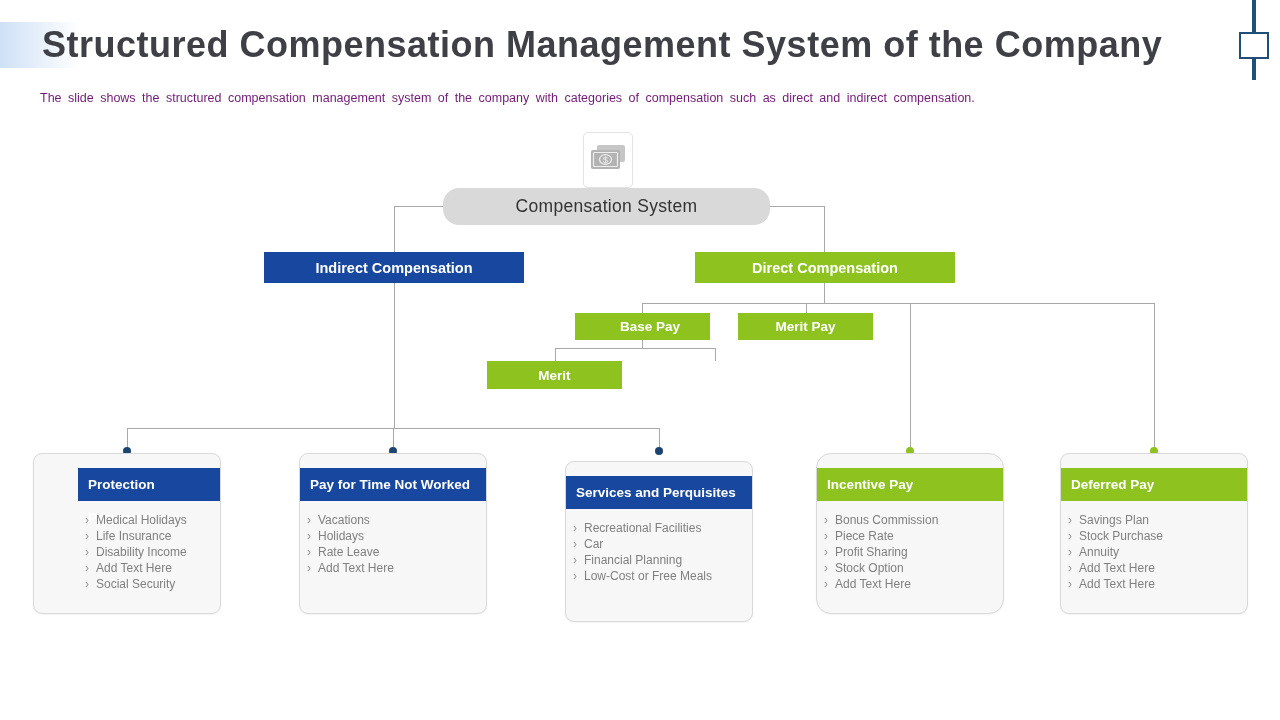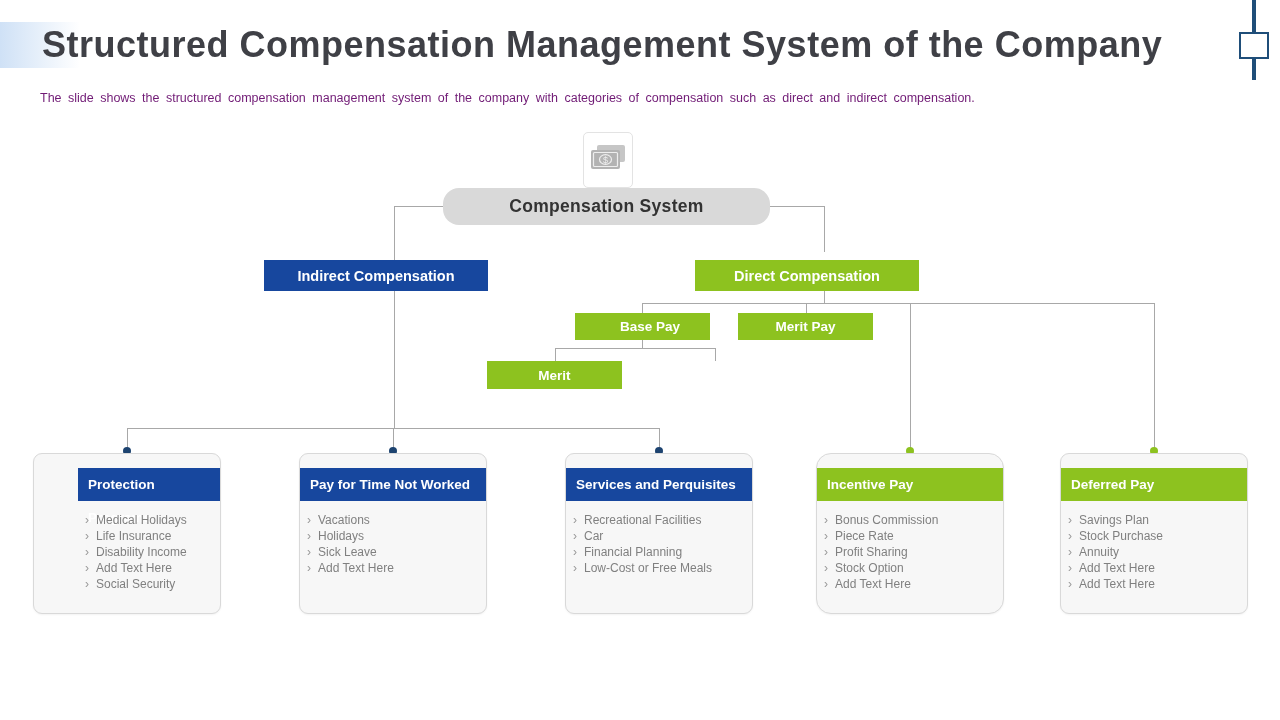--- a/index.html
+++ b/index.html
@@ -26,25 +26,25 @@
 
   .dot { position:absolute; width:8px; height:8px; border-radius:50%; }
   .dot.blue  { background:#1d4370; }
   .dot.green { background:#8dc21f; }
 
   
   .icon-box { position:absolute; left:583px; top:132px; width:50px; height:56px;
               background:#ffffff; border:1px solid #e3e3e3; border-radius:5px;
               display:flex; align-items:center; justify-content:center; }
   .root-box { position:absolute; left:443px; top:188px; width:327px; height:37px;
-              background:#d9d9d9; color:#333333; font-size:17.5px; font-weight:bold;
+              background:#d9d9d9; color:#333333; font-size:17.5px; font-weight:normal;
               display:flex; align-items:center; justify-content:center; letter-spacing:0.3px;border-radius:16px; }
-  .branch   { position:absolute; top:252px; width:224px; height:31px; color:#ffffff;
+  .branch   { position:absolute; top:252px; width:260px; height:31px; color:#ffffff;
               font-size:14.5px; font-weight:bold; display:flex; align-items:center;
-              justify-content:center;margin-top:8px; }
+              justify-content:center; }
   .nodebox  { position:absolute; width:135px; color:#ffffff; font-size:13.5px; font-weight:bold;
               display:flex; align-items:center; justify-content:center; }
   .blue-bg  { background:#17479e; }
   .green-bg { background:#8dc21f; }
 
   
   .card { position:absolute; top:453px; width:188px; height:161px;
           background:#f7f7f7; border:1px solid #d9d9d9; border-radius:9px;
           box-shadow:0 1px 2px rgba(0,0,0,0.05); overflow:hidden; }
   .card-header { margin-top:14px; height:33px; line-height:33px; padding-left:10px;
@@ -144,30 +144,30 @@
       <li>
           <span class="bullet">›</span>
           <span>Vacations</span>
         </li>
       <li>
           <span class="bullet">›</span>
           <span>Holidays</span>
         </li>
       <li>
           <span class="bullet">›</span>
-          <span>Sick Leave</span>
-        </li>
-      <li>
-          <span class="bullet">›</span>
-          <span>Add Text Here</span>
-        </li>
-    </ul>
-  </div>
-
-  <div class="card" style="left:565px;">
+          <span>Rate Leave</span>
+        </li>
+      <li>
+          <span class="bullet">›</span>
+          <span>Add Text Here</span>
+        </li>
+    </ul>
+  </div>
+
+  <div class="card" style="left:565px;margin-top:8px;">
     <div class="card-header blue-bg">Services and Perquisites</div>
     <ul class="card-list">
       <li>
           <span class="bullet">›</span>
           <span>Recreational Facilities</span>
         </li>
       <li>
           <span class="bullet">›</span>
           <span>Car</span>
         </li>

